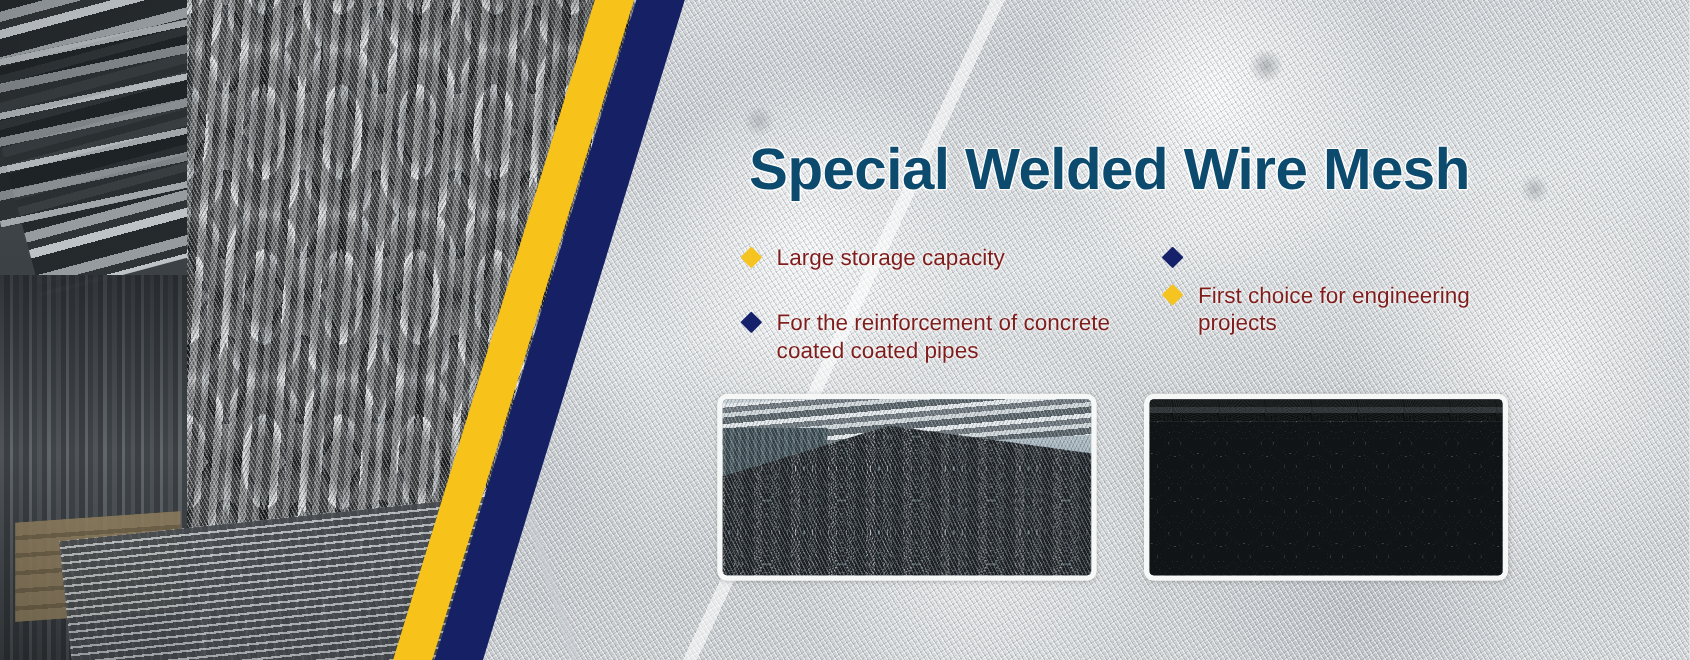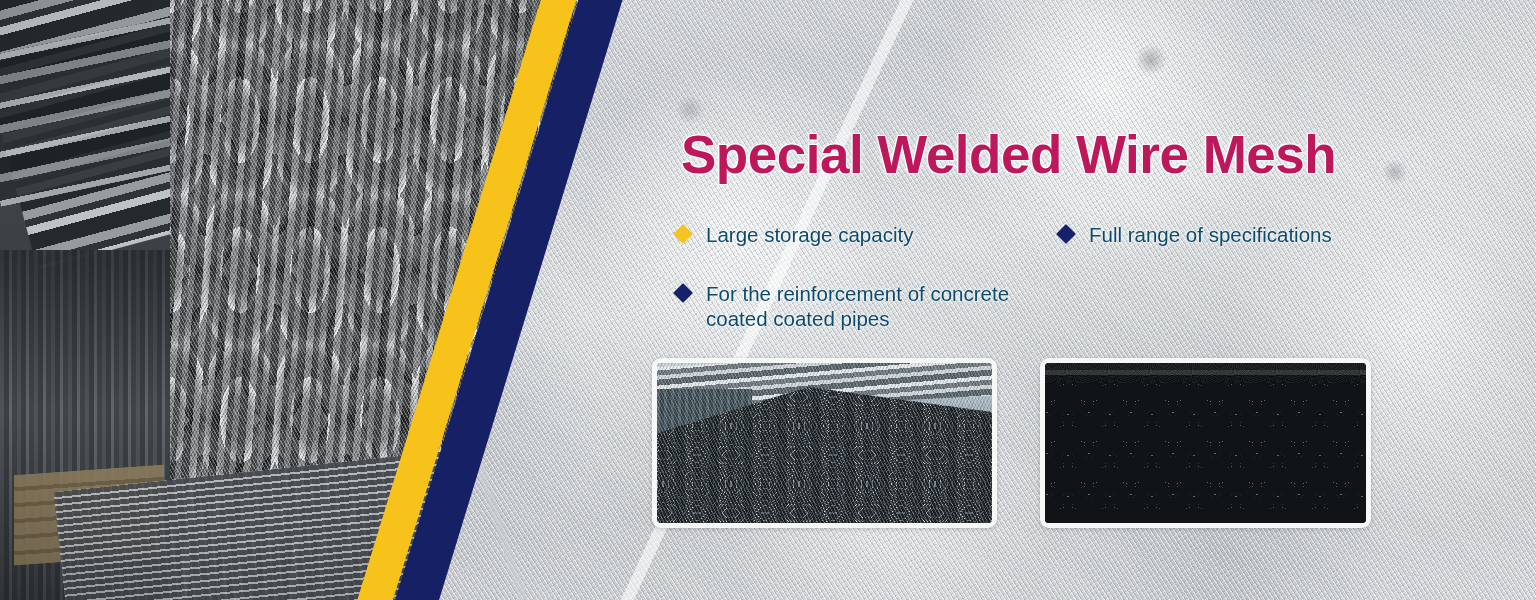--- a/index.html
+++ b/index.html
@@ -177,42 +177,42 @@
   .stripe-navy   { left:604px; width:42px; background:#152164; }
 
   
   .content { position:absolute; left:0; top:0; width:1536px; height:600px; }
 
   .title {
     position:absolute; left:681px; top:126px;
     font-size:53px; line-height:58px;
     font-weight:bold;
     letter-spacing:-.5px;
-    color:#be185d;
+    color:#0c4a6e;
     white-space:nowrap;
     text-shadow:
       -1px -1px 0 rgba(255,255,255,.95),
        1px -1px 0 rgba(255,255,255,.95),
       -1px  1px 0 rgba(255,255,255,.95),
        1px  1px 0 rgba(255,255,255,.95),
        0 0 7px rgba(255,255,255,.85);
   }
 
   .features { position:absolute; left:672px; top:222px; width:700px; }
   .feat-col { position:absolute; top:0; }
   .col-left  { left:0;   width:345px; }
   .col-right { left:383px; width:320px; }
 
   .feat {
     position:relative;
     padding-left:34px;
     margin-bottom:34px;
     font-size:20.5px;
     line-height:25px;
-    color:#0c4a6e;
+    color:#7f1d1d;
     text-shadow:0 0 5px rgba(255,255,255,.9), 0 0 2px rgba(255,255,255,.95);
   }
   .feat .dia {
     position:absolute; left:4px; top:5px;
     width:14px; height:14px;
     transform:rotate(45deg);
     border-radius:1px;
   }
   .dia.yellow { background:#f5c421; }
   .dia.navy   { background:#15216a; }
@@ -363,21 +363,24 @@
         </div>
         <div class="feat">
           <span class="dia navy"></span>
           <span>For the reinforcement of concrete coated coated pipes</span>
         </div>
       </div>
 
       <div class="feat-col col-right">
         <div class="feat">
           <span class="dia navy"></span>
-          <span>Full range of specifications</span>
+        </div>
+        <div class="feat">
+          <span class="dia yellow"></span>
+          <span>First choice for engineering projects</span>
         </div>
       </div>
 
     </div>
 
     <div class="thumb" id="thumb1">
       <div class="t1-sky"></div>
       <div class="t1-roof"></div>
       <div class="t1-wallL"></div>
       <div class="t1-win"></div>

